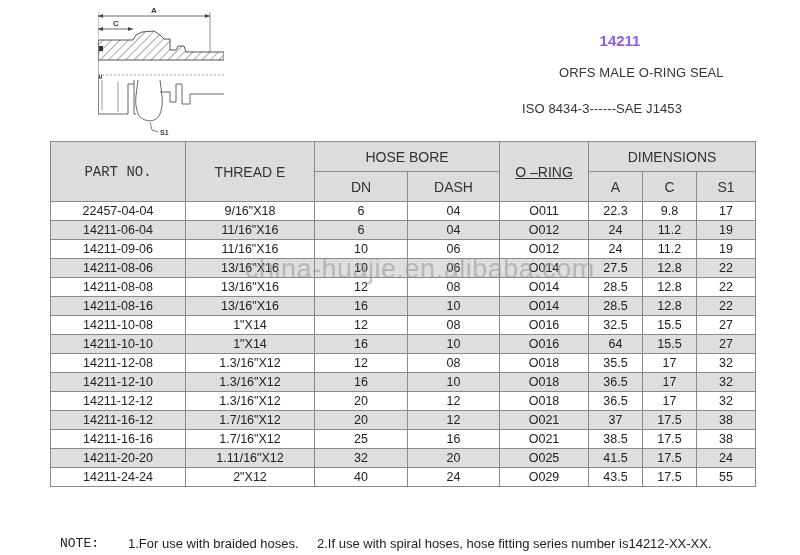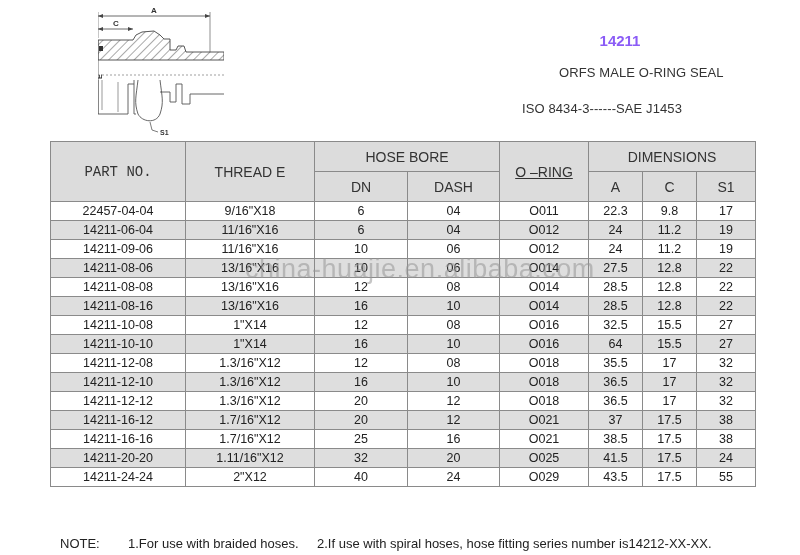--- a/index.html
+++ b/index.html
@@ -14,21 +14,21 @@
   table.spec th { background: #dcdcdc; font-weight: normal; font-size: 14px; color: #333; }
   table.spec thead tr.h1 th { height: 29px; }
   table.spec thead tr.h2 th { height: 29px; }
   table.spec tbody td { height: 18px; line-height: 18px; }
   table.spec tbody tr:nth-child(even) td { background: #dedede; }
   table.spec tbody tr:nth-child(odd) td { background: #ffffff; }
   .c-part { width: 134px; font-family: Liberation Mono, monospace; } .c-thread { width: 128px; margin-top: 32px; } .c-dn { width: 92px; } .c-dash { width: 91px; }
   .c-oring { width: 88px; text-decoration: underline; } .c-a { width: 53px; } .c-c { width: 53px; } .c-s1 { width: 58px; }
   .watermark { position: absolute; left: 245px; top: 254px; font-size: 27px; color: rgba(150,150,150,0.55); letter-spacing: 0.5px; pointer-events: none; text-align: center; }
   .note { position: absolute; top: 536px; font-size: 13px; color: #222; }
-  .note-label { left: 60px; }
+  .note-label { left: 60px; font-family: Liberation Mono, monospace; }
   .note1 { left: 128px; }
   .note2 { left: 317px; }
 </style>
 </head>
 <body>
 
 <svg class="drawing" viewBox="0 0 126 136" xmlns="http://www.w3.org/2000/svg">
   <defs>
     <pattern id="hatch" width="6" height="6" patternUnits="userSpaceOnUse" patternTransform="rotate(45)">
       <line x1="0" y1="0" x2="0" y2="6" stroke="#555" stroke-width="1"></line>

